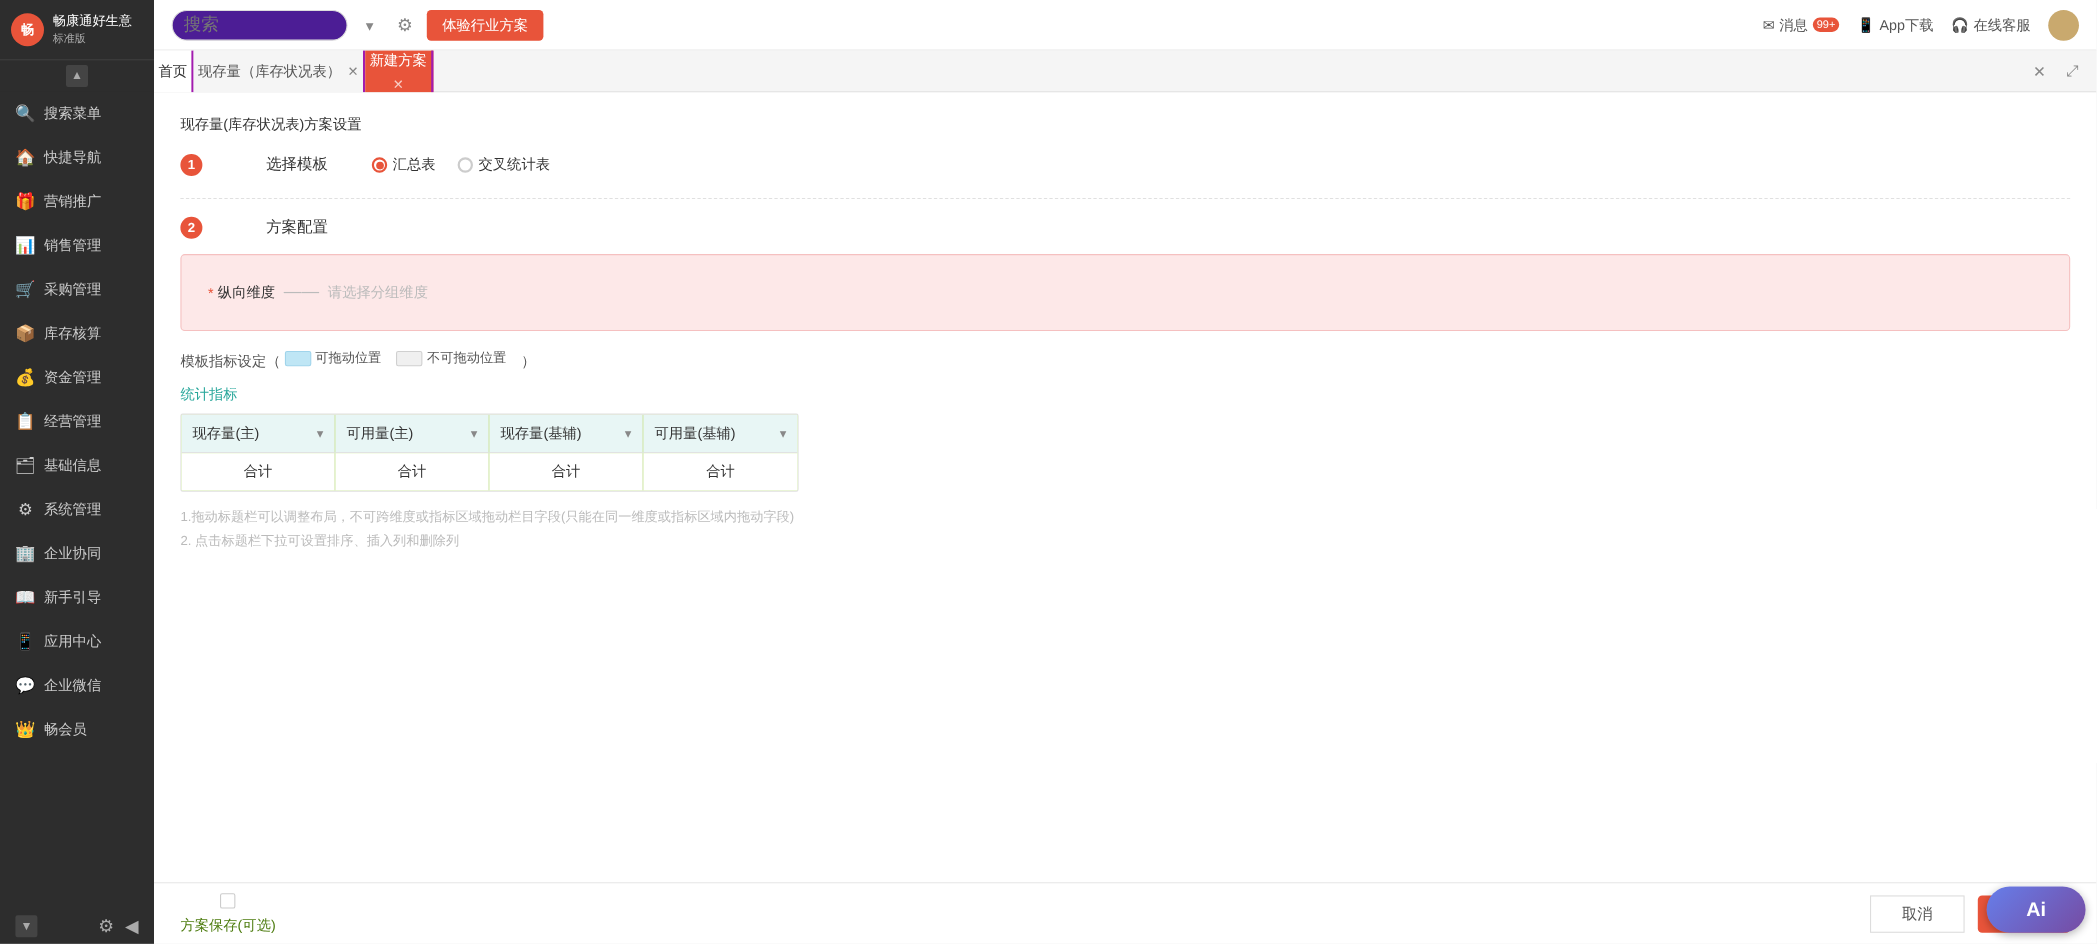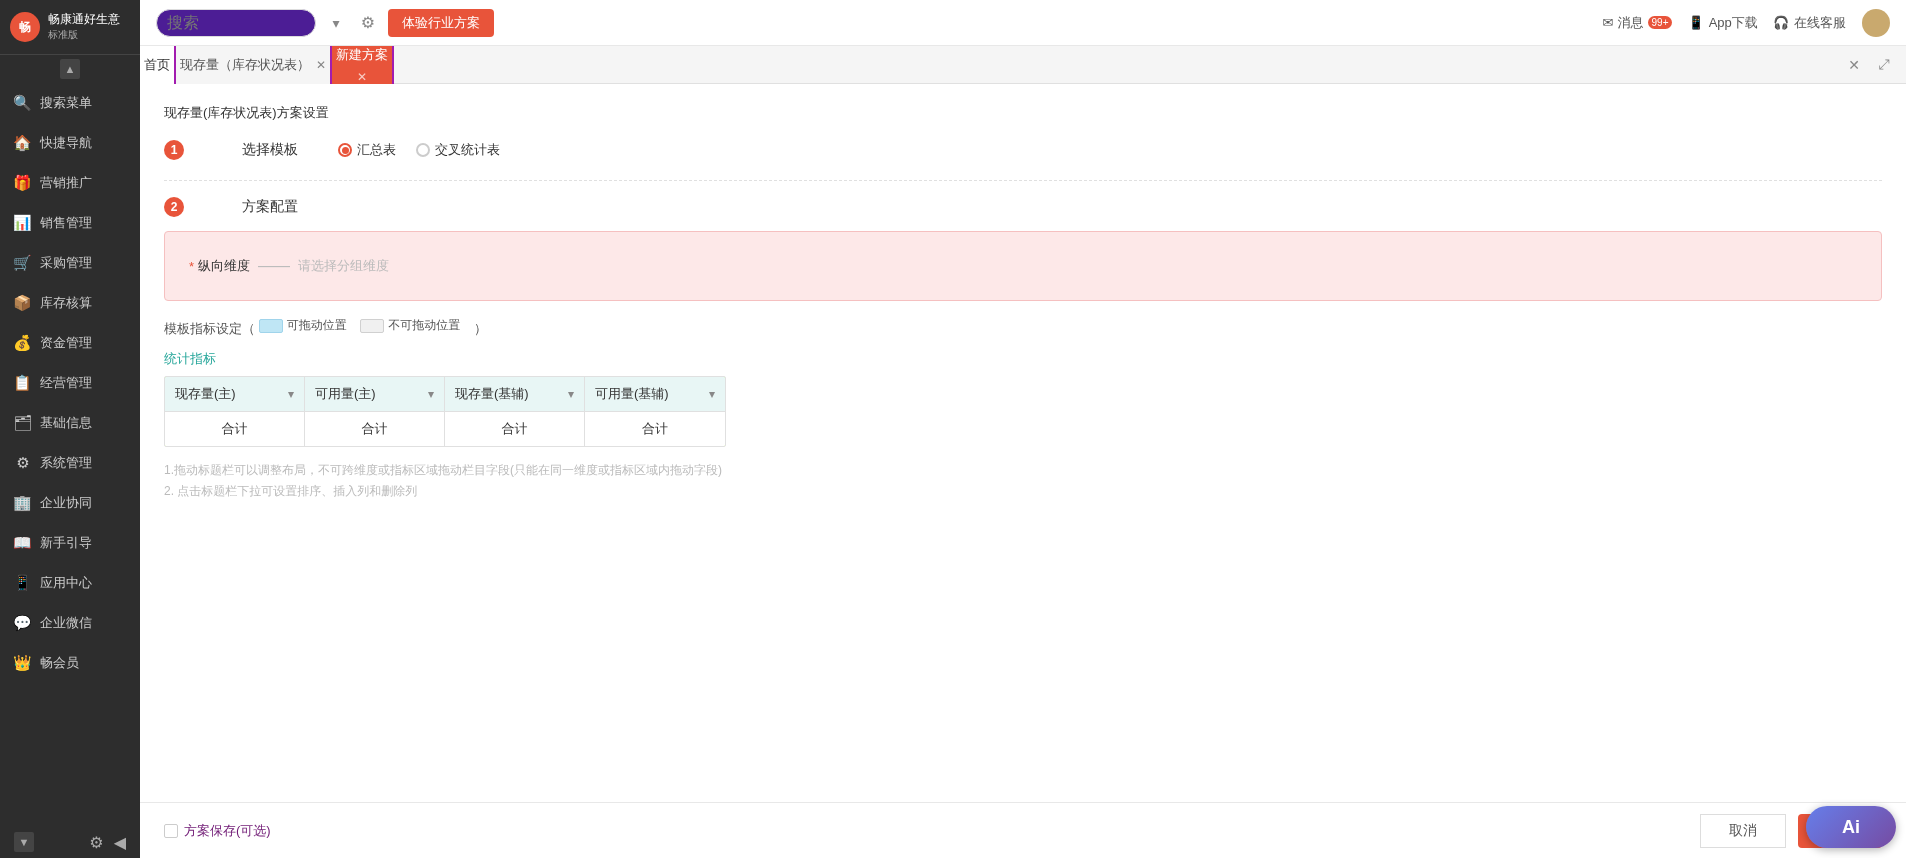--- a/index.html
+++ b/index.html
@@ -174,21 +174,21 @@
 
     
     .tips-section { margin-top: 10px; color: #bbb; font-size: 12px; line-height: 1.8; }
 
     
     .bottom-bar {
       background: #fff; border-top: 1px solid #e8e8e8;
       display: flex; align-items: center; justify-content: space-between;
       padding: 10px 24px; height: 56px;
     }
-    .save-option { display: flex; align-items: center; gap: 6px; font-size: 13px; color: #701a75; cursor: pointer; }
+    .save-option { display: flex; align-items: center; gap: 6px; font-size: 13px; color: #4d7c0f; cursor: pointer; flex-direction: column; }
     .checkbox-box {
       width: 14px; height: 14px; border: 1px solid #ccc; border-radius: 2px;
       background: #fff; display: flex; align-items: center; justify-content: center;
     }
     .action-btns { display: flex; gap: 12px; }
     .btn-cancel {
       padding: 7px 28px; border: 1px solid #ddd; background: #fff; border-radius: 0;
       font-size: 14px; color: #555; cursor: pointer;
     }
     .btn-query {

